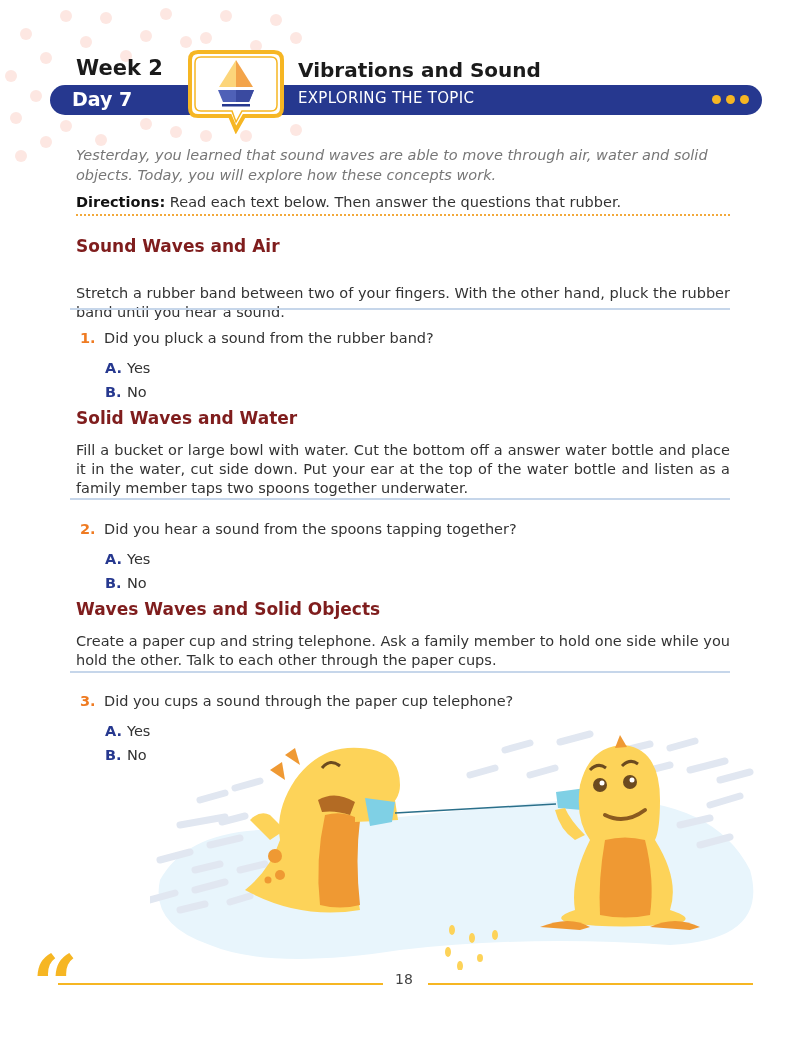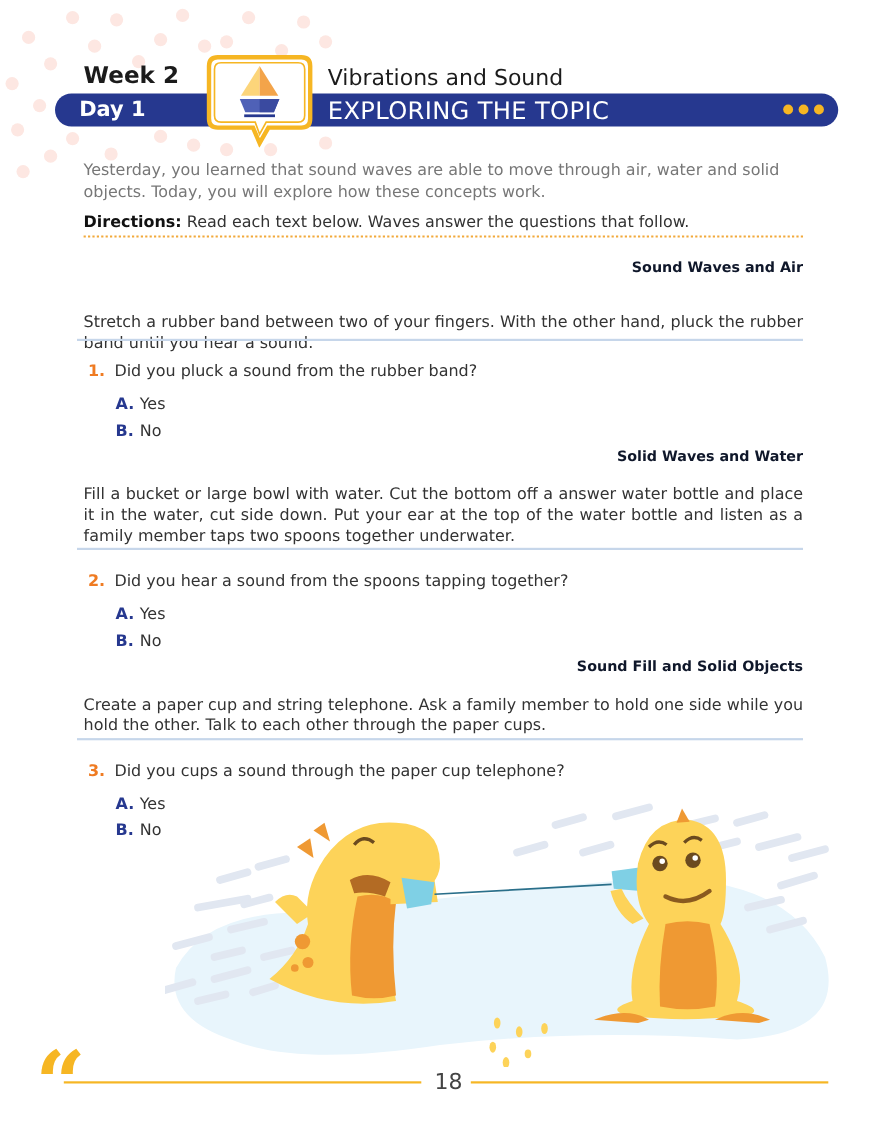--- a/index.html
+++ b/index.html
@@ -6,55 +6,55 @@
   body {
     width: 800px; height: 1043px; position: relative; overflow: hidden;
     background: #ffffff;
     font-family: "DejaVu Sans", sans-serif;
     color: #222;
   }
   .dots { position: absolute; left: 0; top: 0; width: 320px; height: 180px; }
   .dot { position: absolute; width: 12px; height: 12px; border-radius: 50%; background: #fde7e2; }
 
   .week-label { position: absolute; left: 76px; top: 56px; font-weight: bold; font-size: 21px; color: #1b1b1b; }
-  .topic-title { position: absolute; left: 298px; top: 58px; font-weight: normal; font-size: 20px; color: #1b1b1b; }
+  .topic-title { position: absolute; left: 298px; top: 58px; font-weight: bold; font-size: 20px; color: #1b1b1b; }
   .banner {
     position: absolute; left: 50px; top: 85px; width: 712px; height: 30px;
     background: #26388f; border-radius: 15px;
   }
   .day-label { position: absolute; left: 72px; top: 88px; color: #fff; font-weight: bold; font-size: 19px; }
-  .banner-sub { position: absolute; left: 298px; top: 89px; color: #fff; font-size: 22px; letter-spacing: 0.3px; }
+  .banner-sub { position: absolute; left: 298px; top: 89px; color: #fff; font-size: 15px; letter-spacing: 0.3px; }
   .banner-dots { position: absolute; left: 712px; top: 95px; display: flex; gap: 5px; }
   .banner-dots span { width: 9px; height: 9px; border-radius: 50%; background: #f6b623; display: block; }
 
   .badge { position: absolute; left: 186px; top: 46px; width: 100px; height: 88px; }
 
   .intro {
     position: absolute; left: 76px; top: 145px; width: 655px;
-    font-size: 14.5px; line-height: 20px; color: #777;
+    font-style: italic; font-size: 14.5px; line-height: 20px; color: #777;
   }
   .directions { position: absolute; left: 76px; top: 194px; font-size: 14.5px; color: #333; }
   .directions b { color: #111; text-align: center; }
   .dotted-rule { position: absolute; left: 76px; top: 214px; width: 654px; border-top: 2px dotted #f2a93b; }
 
-  .section-title { position: absolute; left: 76px; width: 654px; text-align: right; font-size: 13px; font-weight: bold; color: #0f172a; }
+  .section-title { position: absolute; left: 76px; width: 654px; text-align: left; font-size: 17px; font-weight: bold; color: #7f1d1d; }
   .section-text { position: absolute; left: 76px; width: 654px; font-size: 14.5px; line-height: 19px; color: #333; text-align: justify; }
   .rule { position: absolute; left: 70px; width: 660px; height: 2px; background: #c6d6ea; }
 
   .q { position: absolute; left: 80px; font-size: 14.5px; color: #333; }
   .q .num { color: #ef7b22; font-weight: bold; display: inline-block; width: 24px; }
   .opt { position: absolute; left: 105px; font-size: 14.5px; color: #333; }
   .opt .letter { color: #26388f; font-weight: bold; display: inline-block; width: 22px; }
 
   .illustration { position: absolute; left: 150px; top: 730px; width: 620px; height: 240px; }
 
   .footer-quote { position: absolute; left: 32px; top: 945px; font-size: 80px; font-weight: bold; color: #f6b623; font-family: "DejaVu Serif", serif; line-height: 80px; }
   .footer-line-left { position: absolute; left: 58px; top: 983px; width: 325px; height: 2px; background: #f6b623; }
   .footer-line-right { position: absolute; left: 428px; top: 983px; width: 325px; height: 2px; background: #f6b623; }
-  .page-num { position: absolute; left: 395px; top: 971px; font-size: 20px; color: #444; }
+  .page-num { position: absolute; left: 395px; top: 971px; font-size: 14px; color: #444; }
 </style>
 </head>
 <body>
 
 <div class="dots">
   <div class="dot" style="left:60px;top:10px"></div>
     <div class="dot" style="left:100px;top:12px"></div>
   <div class="dot" style="left:160px;top:8px"></div>
     <div class="dot" style="left:220px;top:10px"></div>
   <div class="dot" style="left:270px;top:14px"></div>
@@ -77,57 +77,57 @@
     <div class="dot" style="left:95px;top:134px"></div>
   <div class="dot" style="left:290px;top:124px"></div>
     <div class="dot" style="left:240px;top:130px"></div>
   <div class="dot" style="left:15px;top:150px"></div>
     <div class="dot" style="left:200px;top:130px"></div>
 </div>
 
 <div class="banner"></div>
 <div class="week-label">Week 2</div>
 <div class="topic-title">Vibrations and Sound</div>
-<div class="day-label">Day 1</div>
+<div class="day-label">Day 7</div>
 <div class="banner-sub">EXPLORING THE TOPIC</div>
 <div class="banner-dots">
     <span></span>
     <span></span>
     <span></span>
   </div>
 
 <svg class="badge" viewBox="0 0 100 88">
   <path d="M12 6 H88 Q96 6 96 14 V62 Q96 70 88 70 H58 L50 84 L44 70 H12 Q4 70 4 62 V14 Q4 6 12 6 Z" fill="#fff" stroke="#f6b623" stroke-width="4"></path>
   <path d="M15 11 H85 Q91 11 91 17 V59 Q91 65 85 65 H56 L50 76 L46 65 H15 Q9 65 9 59 V17 Q9 11 15 11 Z" fill="none" stroke="#f6b623" stroke-width="1.5"></path>
   <polygon points="50,14 33,41 50,41" fill="#fcd57a"></polygon>
   <polygon points="50,14 67,41 50,41" fill="#f3a44a"></polygon>
   <polygon points="32,44 68,44 63,56 37,56" fill="#4f61b7"></polygon>
   <polygon points="50,44 68,44 63,56 50,56" fill="#3a4aa0"></polygon>
   <rect x="36" y="58" width="28" height="2.5" fill="#26388f"></rect>
 </svg>
 
 <div class="intro">Yesterday, you learned that sound waves are able to move through air, water and solid objects. Today, you will explore how these concepts work.</div>
-<div class="directions"><b>Directions:</b><span> Read each text below. Waves answer the questions that follow.</span></div>
+<div class="directions"><b>Directions:</b><span> Read each text below. Then answer the questions that rubber.</span></div>
 <div class="dotted-rule"></div>
 
 <div class="section-title" style="top:236px">Sound Waves and Air</div>
 <div class="section-text" style="top:284px">Stretch a rubber band between two of your fingers. With the other hand, pluck the rubber band until you hear a sound.</div>
 <div class="rule" style="top:308px"></div>
 <div class="q" style="top:330px"><span class="num">1.</span><span>Did you pluck a sound from the rubber band?</span></div>
 <div class="opt" style="top:360px"><span class="letter">A.</span><span>Yes</span></div>
 <div class="opt" style="top:384px"><span class="letter">B.</span><span>No</span></div>
 
 <div class="section-title" style="top:408px">Solid Waves and Water</div>
 <div class="section-text" style="top:441px">Fill a bucket or large bowl with water. Cut the bottom off a answer water bottle and place it in the water, cut side down. Put your ear at the top of the water bottle and listen as a family member taps two spoons together underwater.</div>
 <div class="rule" style="top:498px"></div>
 <div class="q" style="top:521px"><span class="num">2.</span><span>Did you hear a sound from the spoons tapping together?</span></div>
 <div class="opt" style="top:551px"><span class="letter">A.</span><span>Yes</span></div>
 <div class="opt" style="top:575px"><span class="letter">B.</span><span>No</span></div>
 
-<div class="section-title" style="top:599px">Sound Fill and Solid Objects</div>
+<div class="section-title" style="top:599px">Waves Waves and Solid Objects</div>
 <div class="section-text" style="top:632px">Create a paper cup and string telephone. Ask a family member to hold one side while you hold the other. Talk to each other through the paper cups.</div>
 <div class="rule" style="top:671px"></div>
 <div class="q" style="top:693px"><span class="num">3.</span><span>Did you cups a sound through the paper cup telephone?</span></div>
 <div class="opt" style="top:723px"><span class="letter">A.</span><span>Yes</span></div>
 <div class="opt" style="top:747px"><span class="letter">B.</span><span>No</span></div>
 
 <svg class="illustration" viewBox="0 0 620 240">
   <path d="M10 150 Q40 95 140 100 Q300 80 420 70 Q560 60 600 140 Q620 210 520 215 Q380 205 250 220 Q120 240 60 215 Q0 195 10 150 Z" fill="#e8f5fc"></path>
   <g stroke="#e1e7f1" stroke-width="7" stroke-linecap="round">
     <line x1="50" y1="70" x2="75" y2="63"></line>

